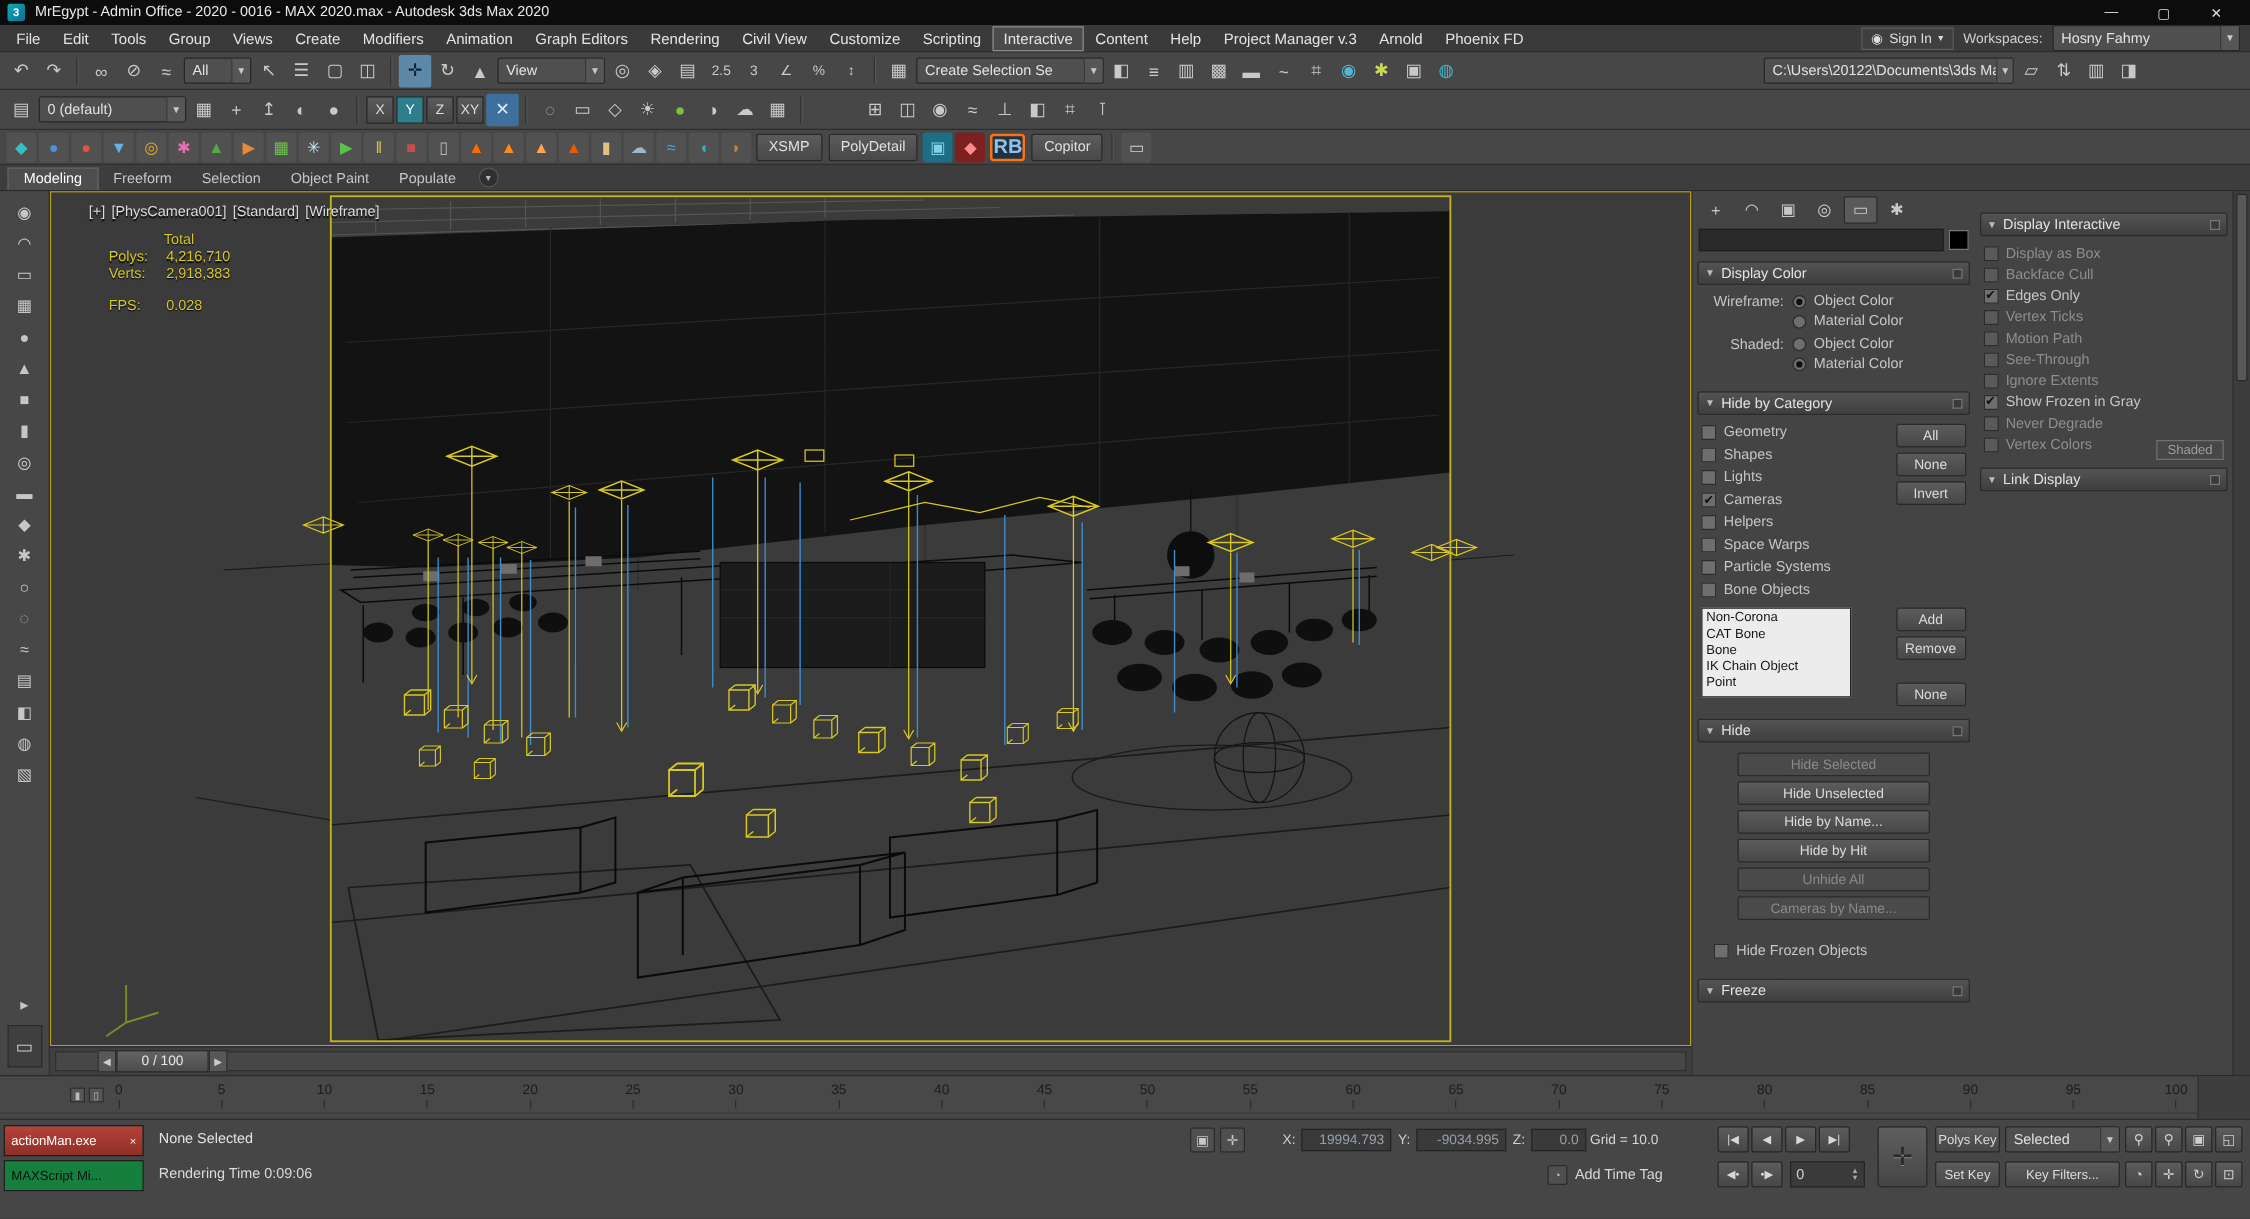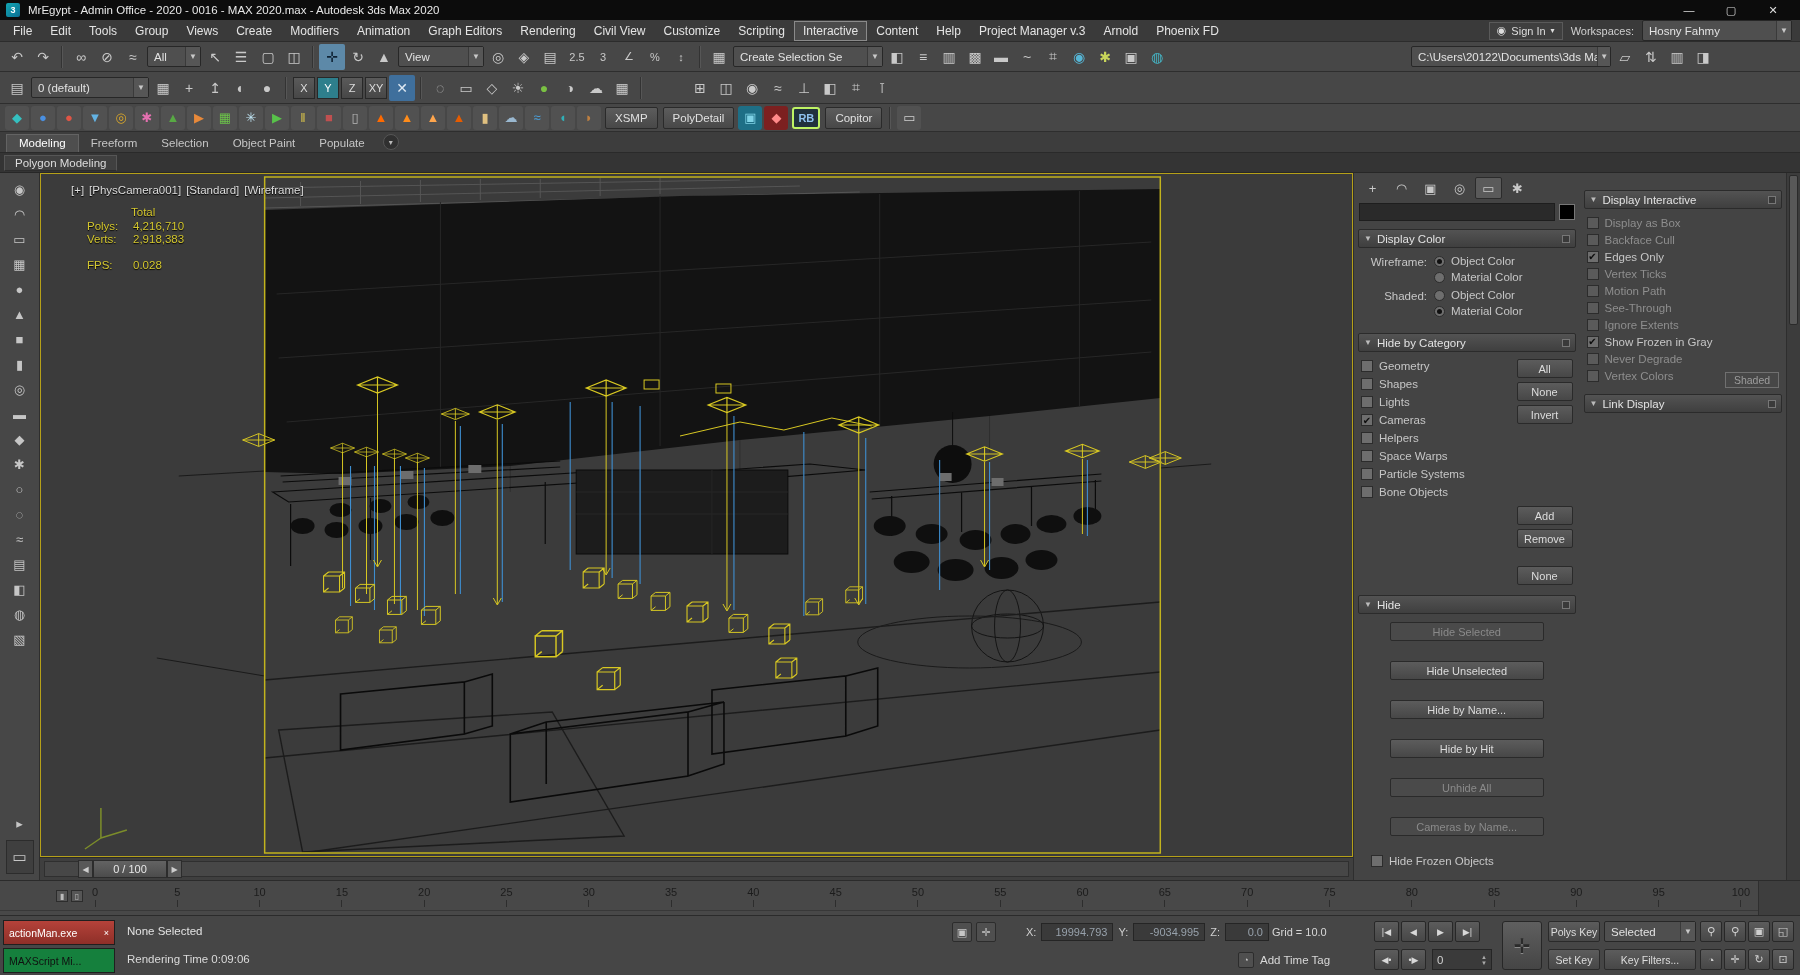--- a/index.html
+++ b/index.html
@@ -25,21 +25,21 @@
   #tb1{height:30px}#tb2{height:32px}#tb3{height:28px}
   .tbi{width:26px;height:26px;display:flex;align-items:center;justify-content:center;font-size:14px;color:#c9c9c9;border-radius:2px}
   .tbi.active{background:#5d89a8;color:#0e2233}
   .sep{width:2px;height:22px;border-left:1px solid #333;border-right:1px solid #565656;margin:0 4px}
   .combo{height:21px;background:#4f4f4f;border:1px solid #272727;border-radius:2px;display:flex;align-items:center;font-size:11.5px;color:#e2e2e2;padding-left:6px;white-space:nowrap}
   .combo .car{width:15px;height:100%;display:flex;align-items:center;justify-content:center;color:#c8c8c8;font-size:8px;border-left:1px solid #3a3a3a;margin-left:auto;background:#565656}
   .axbtn{width:22px;height:22px;background:linear-gradient(#5a5a5a,#474747);border:1px solid #282828;color:#ddd;font-size:11px;display:flex;align-items:center;justify-content:center;margin:0 1px}
   .axbtn.active{background:#2e7f8c;color:#fff}
   .pli{width:24px;height:24px;border-radius:3px;background:#515151;display:flex;align-items:center;justify-content:center;font-size:13px;margin:0 1px}
   .plbtn{height:22px;padding:0 9px;background:linear-gradient(#5c5c5c,#484848);border:1px solid #2a2a2a;border-radius:2px;font-size:11.5px;color:#e0e0e0;display:flex;align-items:center;margin:0 2px;white-space:nowrap}
-  .rbbadge{width:28px;height:22px;border:2px solid #bef264;border-radius:3px;color:#8ec1ee;background:#21313d;font-weight:bold;font-size:11px;display:flex;align-items:center;justify-content:center;margin:0 2px}
+  .rbbadge{width:28px;height:22px;border:2px solid #f97316;border-radius:3px;color:#8ec1ee;background:#21313d;font-weight:bold;font-size:16px;display:flex;align-items:center;justify-content:center;margin:0 2px}
 
   
   .ribbonrow{height:21px;background:#3d3d3d;display:flex;align-items:flex-end;padding:0 6px;gap:2px;border-bottom:1px solid #2a2a2a}
   .rtab{padding:2px 12px 3px;font-size:11.5px;color:#c6c6c6;white-space:nowrap}
   .rtab.active{background:#4e4e4e;border:1px solid #636363;border-bottom:none;color:#fff}
   .rcirc{width:16px;height:16px;border-radius:50%;background:#303030;border:1px solid #555;color:#bbb;font-size:8px;display:flex;align-items:center;justify-content:center;margin:0 4px 2px}
   .polybar{height:20px;background:#343434;display:flex;align-items:center;padding:0 4px;border-bottom:1px solid #272727}
   .polytab{background:#404040;border:1px solid #565656;border-bottom-color:#2d2d2d;padding:1px 10px;font-size:11.5px;color:#ddd}
 
   
@@ -374,23 +374,20 @@
   <div class="ribbonrow">
     <span style="display:flex;align-items:flex-end">
 
     <span class="rtab active">Modeling</span>
         <span class="rtab">Freeform</span>
         <span class="rtab">Selection</span>
         <span class="rtab">Object Paint</span>
         <span class="rtab">Populate</span>
       </span>
     <span class="rcirc">▾</span>
-  </div>
-  <div class="polybar">
-    <span class="polytab">Polygon Modeling</span>
   </div>
 
   <div class="main">
 
     <div class="lefttb">
       <span style="display:flex;flex-direction:column;align-items:center">
 
       <span class="lti">◉</span>
           <span class="lti">◠</span>
           <span class="lti">▭</span>
@@ -671,36 +668,44 @@
                   <span>Bone Objects</span>
                 </div>
               </div>
             <div class="hbcR">
               <div class="pbtn">All</div>
               <div class="pbtn">None</div>
               <div class="pbtn">Invert</div>
             </div>
           </div>
           <div class="listrow">
+            <div class="lst">
+
+            <div class="lstitem">Non-Corona</div>
+                <div class="lstitem">CAT Bone</div>
+                <div class="lstitem">Bone</div>
+                <div class="lstitem">IK Chain Object</div>
+                <div class="lstitem">Point</div>
+              </div>
             <div class="lstR">
               <div class="pbtn">Add</div>
               <div class="pbtn">Remove</div>
               <div class="pbtn nonegap">None</div>
             </div>
           </div>
         </div>
 
         <div class="rhead">
           <span class="rarr">▼</span>
           <span>Hide</span>
           <span class="rsq"></span>
         </div>
         <div class="rbody">
           <div class="hidecol">
-            <div style="display:flex;flex-direction:column;gap:20px;align-items:center">
+            <div style="display:flex;flex-direction:column;gap:4px;align-items:center">
 
             <div class="pbtn hidebtn disabled">Hide Selected</div>
                 <div class="pbtn hidebtn">Hide Unselected</div>
                 <div class="pbtn hidebtn">Hide by Name...</div>
                 <div class="pbtn hidebtn">Hide by Hit</div>
                 <div class="pbtn hidebtn disabled">Unhide All</div>
                 <div class="pbtn hidebtn disabled">Cameras by Name...</div>
               </div>
             <div class="gap8"></div>
             <div class="cb hidecb">

